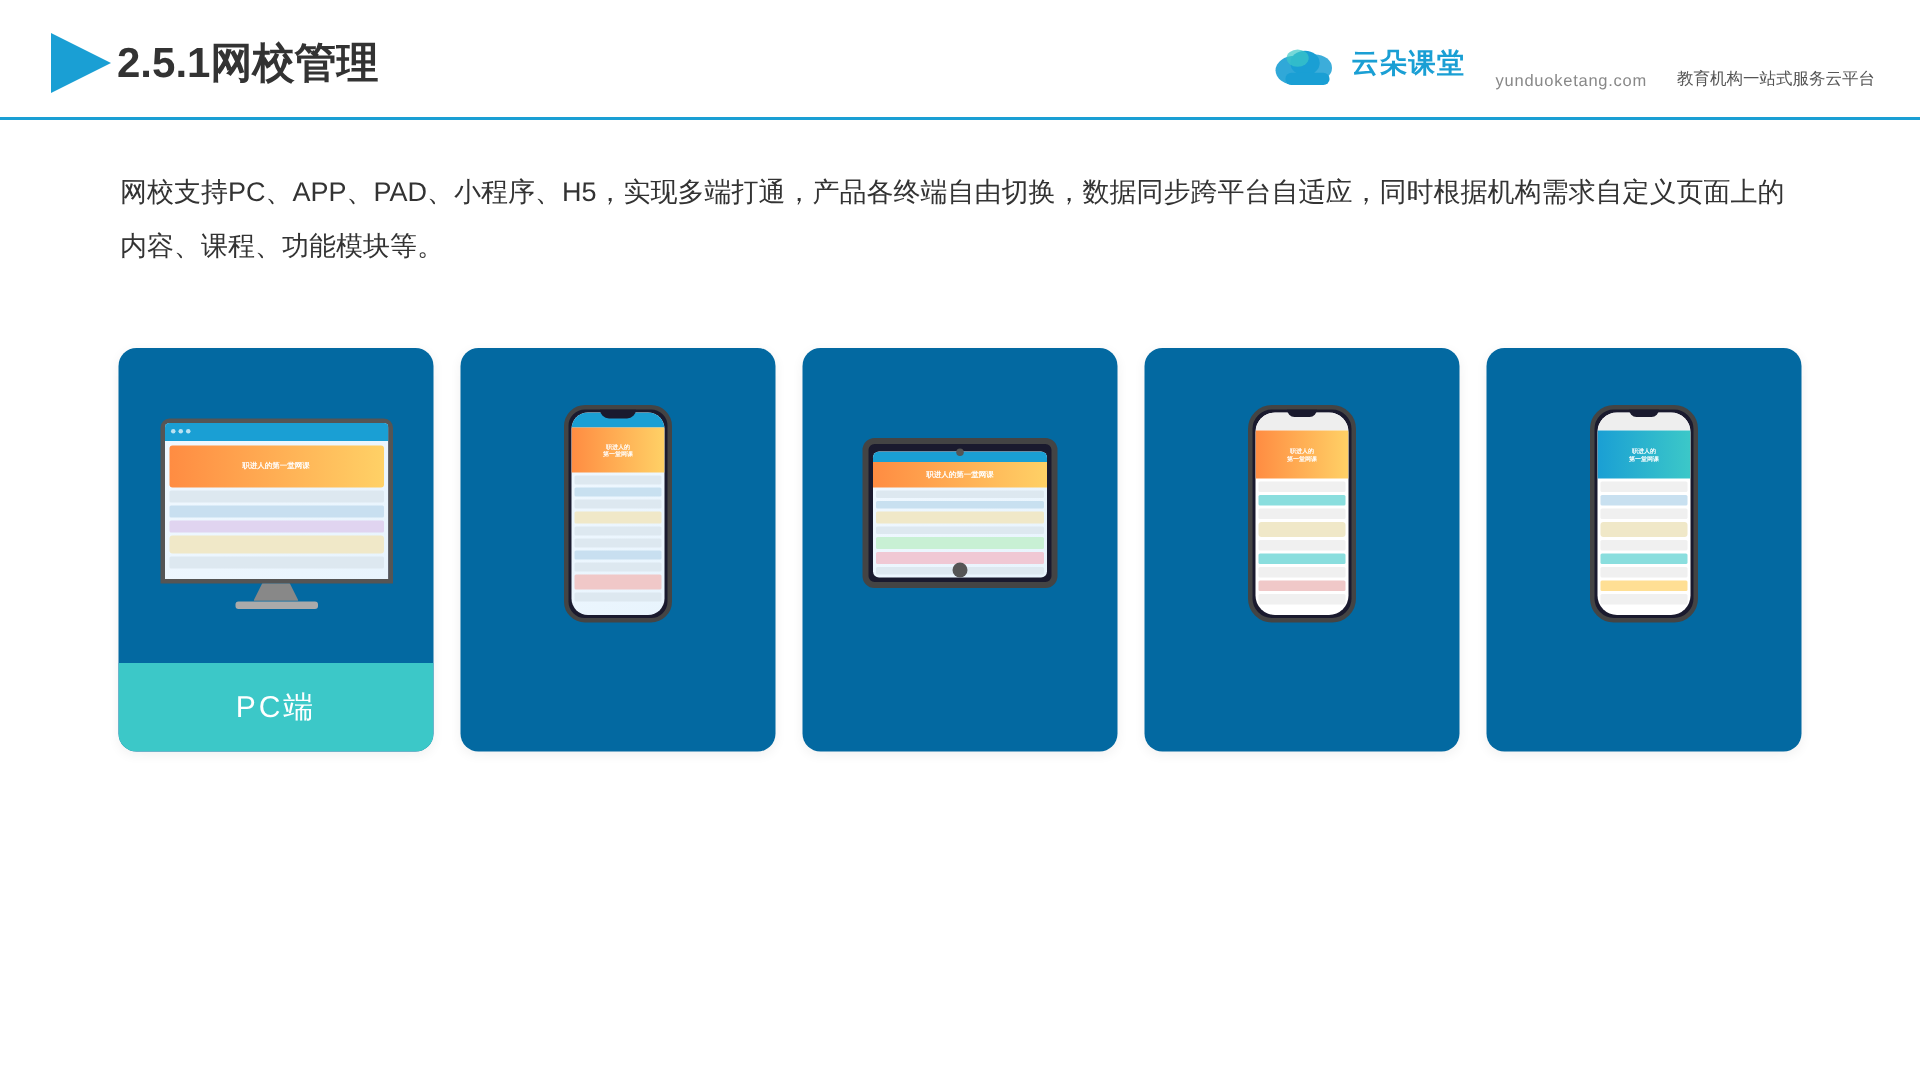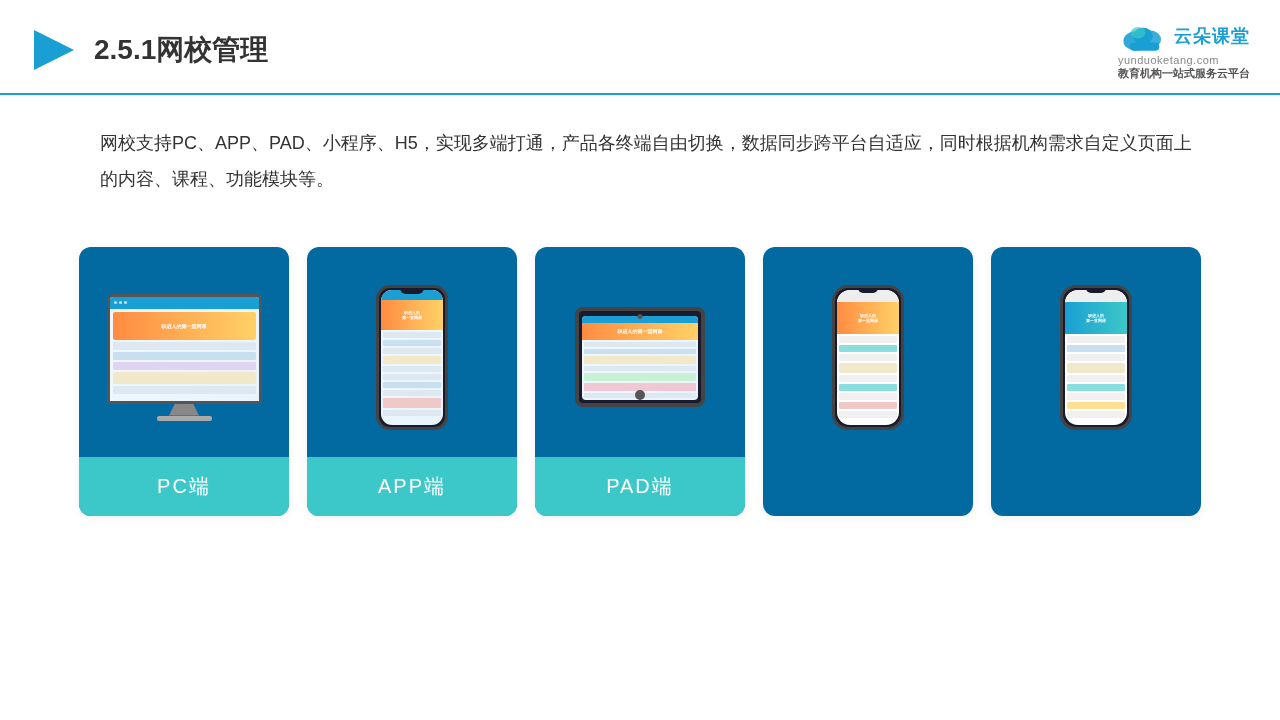--- a/index.html
+++ b/index.html
@@ -15,35 +15,34 @@
     .header {
       display: flex;
       align-items: center;
       justify-content: space-between;
       padding: 18px 30px 12px 30px;
       border-bottom: 2px solid #1a9fd4;
     }
     .header-left {
       display: flex;
       align-items: center;
-      gap: 16px;
     }
     .play-icon {
       width: 48px;
       height: 48px;
     }
     .page-title {
       font-size: 28px;
       font-weight: bold;
       color: #333;
     }
     .logo-area {
       display: flex;
-      flex-direction: column;
-      align-items: flex-start;
+      align-items: flex-end;
+      gap: 20px;
     }
     .logo-cloud {
       display: flex;
       align-items: center;
       gap: 6px;
     }
     .cloud-icon-svg {
       width: 50px;
       height: 36px;
     }
@@ -55,30 +54,28 @@
     }
     .logo-text-en {
       font-size: 11px;
       color: #888;
       letter-spacing: 0.5px;
     }
     .logo-tagline {
       font-size: 11px;
       color: #555;
       white-space: nowrap;
-      font-weight: bold;
     }
 
     
     .description {
       padding: 30px 80px 10px 80px;
       font-size: 18px;
       color: #333;
       line-height: 2;
-      margin-left: 20px;
     }
 
     
     .cards-area {
       display: flex;
       justify-content: center;
       gap: 18px;
       padding: 30px 60px 20px 60px;
       margin-top: 10px;
     }
@@ -448,21 +445,20 @@
               <div class="phone-row"></div>
               <div class="phone-row" style="background:#c8dff0"></div>
               <div class="phone-row"></div>
               <div class="phone-row" style="background:#f0c8c8;height:10px"></div>
               <div class="phone-row"></div>
             </div>
           </div>
         </div>
       </div>
     </div>
-    <div class="card-label">APP端</div>
   </div>
 
   <div class="device-card">
     <div class="device-image">
       <div class="phone-mock">
         <div class="pad-outer">
           <div class="pad-camera"></div>
           <div class="pad-screen">
             <div class="pad-screen-bar"></div>
             <div class="pad-screen-hero">
@@ -475,21 +471,20 @@
               <div class="pad-row"></div>
               <div class="pad-row" style="background:#c8f0d4;height:8px"></div>
               <div class="pad-row" style="background:#f0c8d4;height:8px"></div>
               <div class="pad-row"></div>
             </div>
           </div>
           <div class="pad-home"></div>
         </div>
       </div>
     </div>
-    <div class="card-label">PAD端</div>
   </div>
 
   <div class="device-card">
     <div class="device-image">
       <div class="phone-mock">
         <div class="mini-phone-outer">
           <div class="mini-phone-notch"></div>
           <div class="mini-phone-screen">
             <div class="mini-phone-top"></div>
             <div class="mini-phone-hero">

